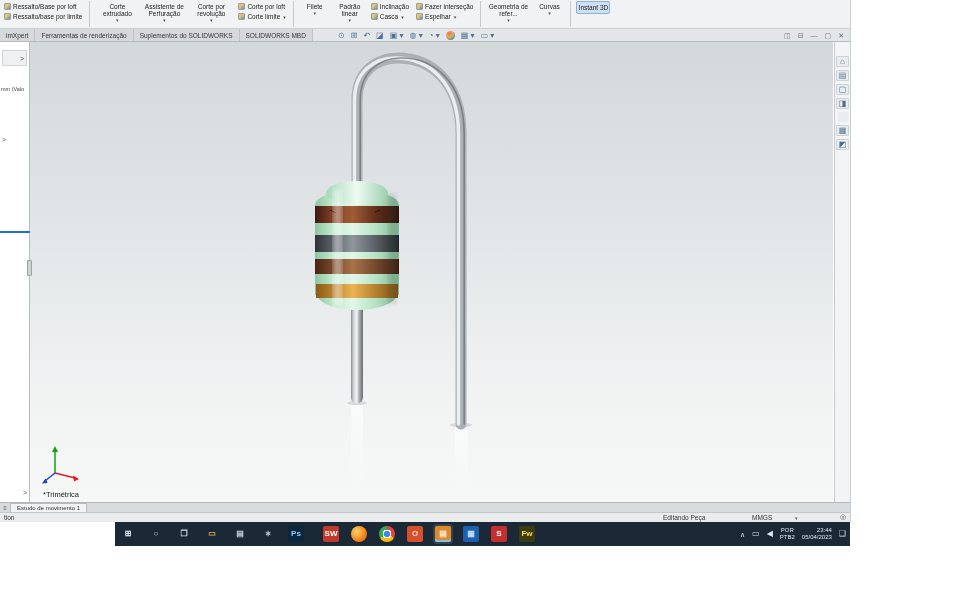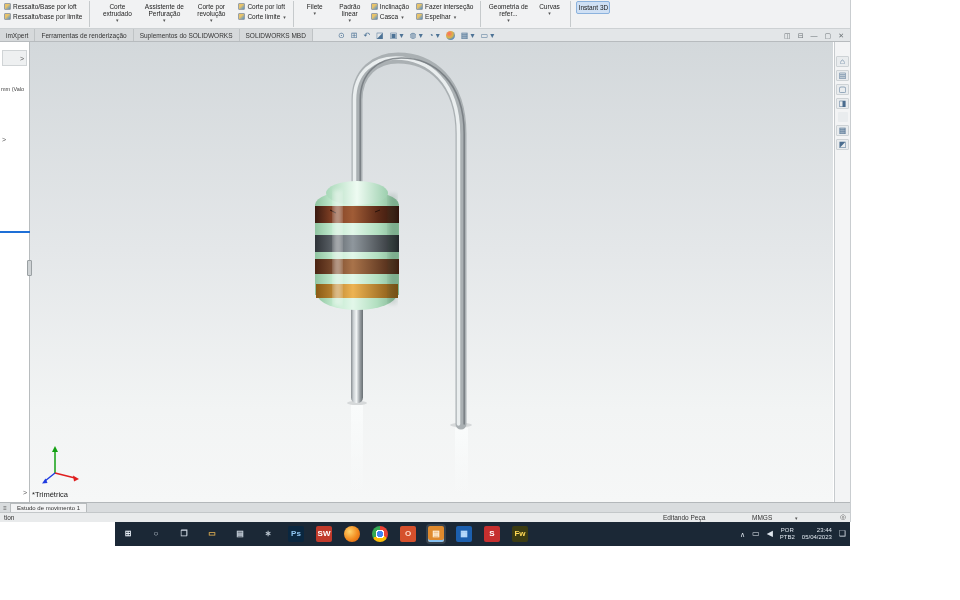--- a/index.html
+++ b/index.html
@@ -34,21 +34,21 @@
   .leftstrip { width:30px; position:relative; background:#fff; border-right:1px solid #b8bcbe; flex:none; }
   .ls-header { position:absolute; left:2px; right:2px; top:8px; height:16px; background:#eef0f1; border:1px solid #d0d4d6; font-size:7px; color:#555; display:flex; align-items:center; justify-content:flex-end; padding-right:2px; }
   .ls-frag { position:absolute; left:1px; top:44px; width:28px; font-size:5.5px; color:#444; white-space:nowrap; overflow:hidden; }
   .ls-arrow2 { position:absolute; left:2px; top:94px; font-size:7px; color:#555; }
   .ls-blue { position:absolute; left:0; top:189px; width:30px; height:2px; }
   .ls-split { position:absolute; right:-3px; top:218px; width:5px; height:16px; background:#cfd3d5; border:1px solid #9aa0a3; border-radius:1px; z-index:5; }
   .ls-bottom-arrow { position:absolute; left:23px; bottom:6px; font-size:7px; color:#555; }
 
   .viewportWrap { flex:1; position:relative; overflow:hidden; }
   .viewportWrap svg { position:absolute; left:0; top:0; }
-  .orientLabel { position:absolute; left:2px; bottom:3px; font-size:7.5px; color:#222; }
+  .orientLabel { position:absolute; left:13px; bottom:3px; font-size:7.5px; color:#222; }
 
   .taskpane { width:16px; background:#f3f4f5; border-left:1px solid #c7cbce; display:flex; flex-direction:column; align-items:center; padding-top:14px; gap:3px; flex:none; }
   .picon { width:13px; height:11px; font-size:8px; line-height:1; color:#4a6c8e; display:flex; align-items:center; justify-content:center; background:#e9ecee; border:1px solid #cdd2d5; border-radius:1px; }
   .picon.ball { width:10px; height:10px; border:none; }
 
   
   .motionbar { height:10px; background:#d9dcde; border-top:1px solid #b3b7ba; display:flex; align-items:stretch; font-size:6px; color:#333; }
   .motion-menu { width:10px; display:flex; align-items:center; justify-content:center; font-size:6px; color:#555; }
   .motion-tab { background:#f2f3f4; border:1px solid #b7bbbd; border-bottom:none; padding:0 6px; display:flex; align-items:center; white-space:nowrap; }
   .statusbar { height:10px; background:#e9ebec; border-top:1px solid #c3c7c9; position:relative; font-size:6.5px; color:#333; }
@@ -338,21 +338,21 @@
 
   <div class="taskbar" style="background: rgb(27, 40, 54);">
     <div class="tbicons">
       <div class="ticon" style="color: rgb(230, 237, 245);">⊞</div>
       <div class="ticon" style="color: rgb(205, 215, 225);">○</div>
       <div class="ticon" style="color: rgb(205, 215, 225);">❐</div>
       <div class="ticon" style="color: rgb(231, 180, 83);">▭</div>
       <div class="ticon" style="color: rgb(201, 211, 221);">▤</div>
       <div class="ticon" style="color: rgb(185, 196, 206);">∗</div>
       <div class="ticon" style="background: rgb(10, 39, 64); color: rgb(143, 198, 242);">Ps</div>
-      <div class="ticon" style="background: rgb(193, 58, 43); color: rgb(255, 255, 255);">SW</div>
+      <div class="ticon" style="background: rgb(193, 58, 43); color: rgb(255, 255, 255); margin-left: 7px;">SW</div>
       <div class="ticon fx"></div>
       <div class="ticon chrome"></div>
       <div class="ticon" style="background: rgb(213, 80, 44); color: rgb(255, 217, 201);">O</div>
       <div class="ticon active" style="background: rgb(223, 138, 46); color: rgb(255, 244, 224);">▤</div>
       <div class="ticon" style="background: rgb(28, 95, 174); color: rgb(191, 224, 255);">▦</div>
       <div class="ticon" style="background: rgb(198, 47, 47); color: rgb(255, 255, 255);">S</div>
       <div class="ticon" style="background: rgb(60, 60, 18); color: rgb(255, 217, 87);">Fw</div>
     </div>
     <div class="tray">
       <span class="tico chev">∧</span>

